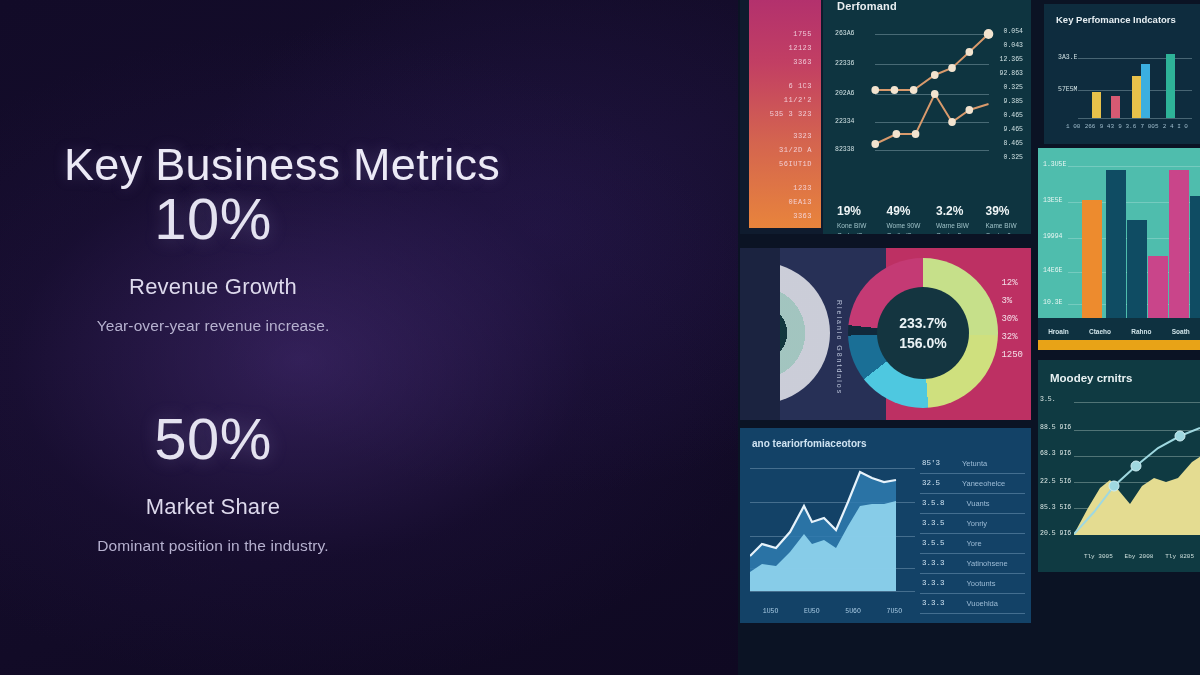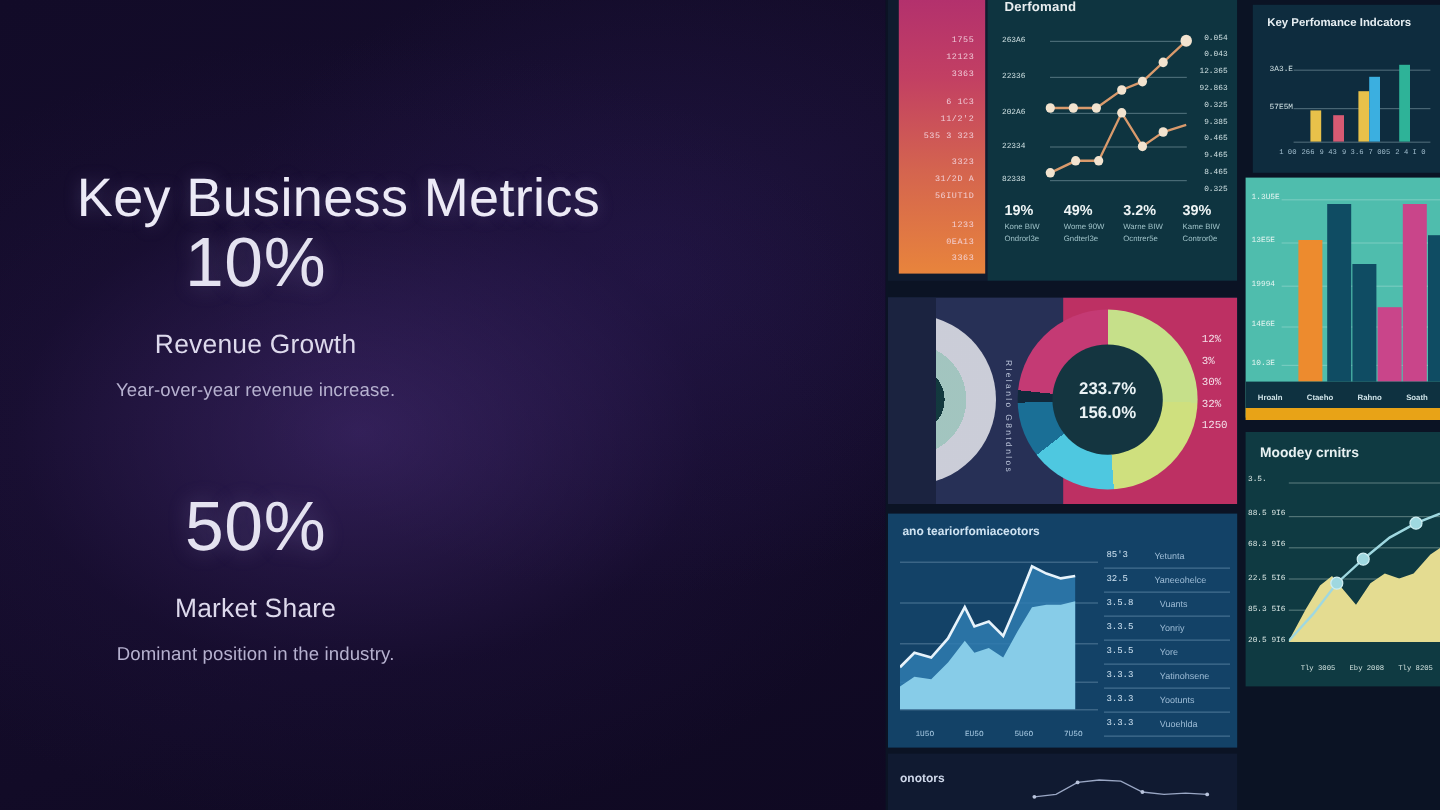--- a/index.html
+++ b/index.html
@@ -68,21 +68,21 @@
   .perf-body { position:absolute; left:83px; top:0; right:0; bottom:0; background:#0e3440; }
   .perf-title {
     position:absolute; left:14px; top:8px; font-size:11px; font-weight:700;
     color:#e9eef0; letter-spacing:.2px;
   }
   .perf-plot { position:absolute; left:10px; top:30px; right:6px; height:134px; }
   .gl { position:absolute; left:42px; right:36px; height:1px; background:rgba(190,220,225,.33); }
   .ax-l { position:absolute; left:2px; font-size:6.5px; color:#cfe0e2; filter:blur(.4px); font-family:"Liberation Mono",monospace; }
   .ax-r { position:absolute; right:2px; font-size:6.5px; color:#cfe0e2; filter:blur(.4px); font-family:"Liberation Mono",monospace; }
   .perf-stats { position:absolute; left:14px; top:176px; right:8px; display:flex; gap:12px; }
-  .pstat { flex:1; }
+  .pstat { flex:1;margin-top:36px; }
   .pstat .pv { font-size:12px; font-weight:700; color:#eef4f5; }
   .pstat .pl { font-size:6.5px; color:#9fc2c8; filter:blur(.5px); margin-top:3px; line-height:1.5; }
 
   
   .c-kpi { left:8px; top:4px; width:156px; height:140px; background:#0e2c3e; }
   .kpi-title { position:absolute; left:12px; top:10px; font-size:9.5px; font-weight:700; color:#e6eef2; line-height:1.35; }
   .kpi-plot { position:absolute; left:12px; right:8px; top:46px; height:78px; }
   .kbar { position:absolute; bottom:10px; width:9px; }
   .kpi-x { position:absolute; left:10px; right:4px; bottom:-2px; display:flex; justify-content:space-between; }
   .kpi-x span { font-size:6px; color:#9fbccc; filter:blur(.45px); font-family:"Liberation Mono",monospace; }
@@ -332,32 +332,20 @@
             <span class="rv">3.3.3</span>
             <span class="rl">Yootunts</span>
           </div>
           <div class="row">
             <span class="rv">3.3.3</span>
             <span class="rl">Vuoehlda</span>
           </div>
         </div>
       </div>
 
-      <div class="card c-strip">
-        <div class="strip-title">onotors</div>
-        <svg width="160" height="26" viewBox="0 0 160 26" style="position:absolute;left:118px;top:16px">
-          <polyline points="4,20 22,18 40,8 58,6 76,7 94,16 112,18 130,17 148,18" fill="none" stroke="#9aa7c4" stroke-width="1.1"></polyline>
-          <g fill="#b9c4dc">
-            <circle cx="4" cy="20" r="1.6"></circle>
-              <circle cx="40" cy="8" r="1.6"></circle>
-            <circle cx="94" cy="16" r="1.6"></circle>
-              <circle cx="148" cy="18" r="1.6"></circle>
-          </g>
-        </svg>
-      </div>
     </div>
 
     <div class="col-b">
 
       <div class="card c-kpi">
         <div class="kpi-title">Key Perfomance Indcators</div>
         <div class="kpi-plot">
           <div class="gl" style="left:22px;right:0;top:8px"></div>
           <div class="gl" style="left:22px;right:0;top:40px"></div>
           <div class="gl" style="left:22px;right:0;top:68px"></div>

